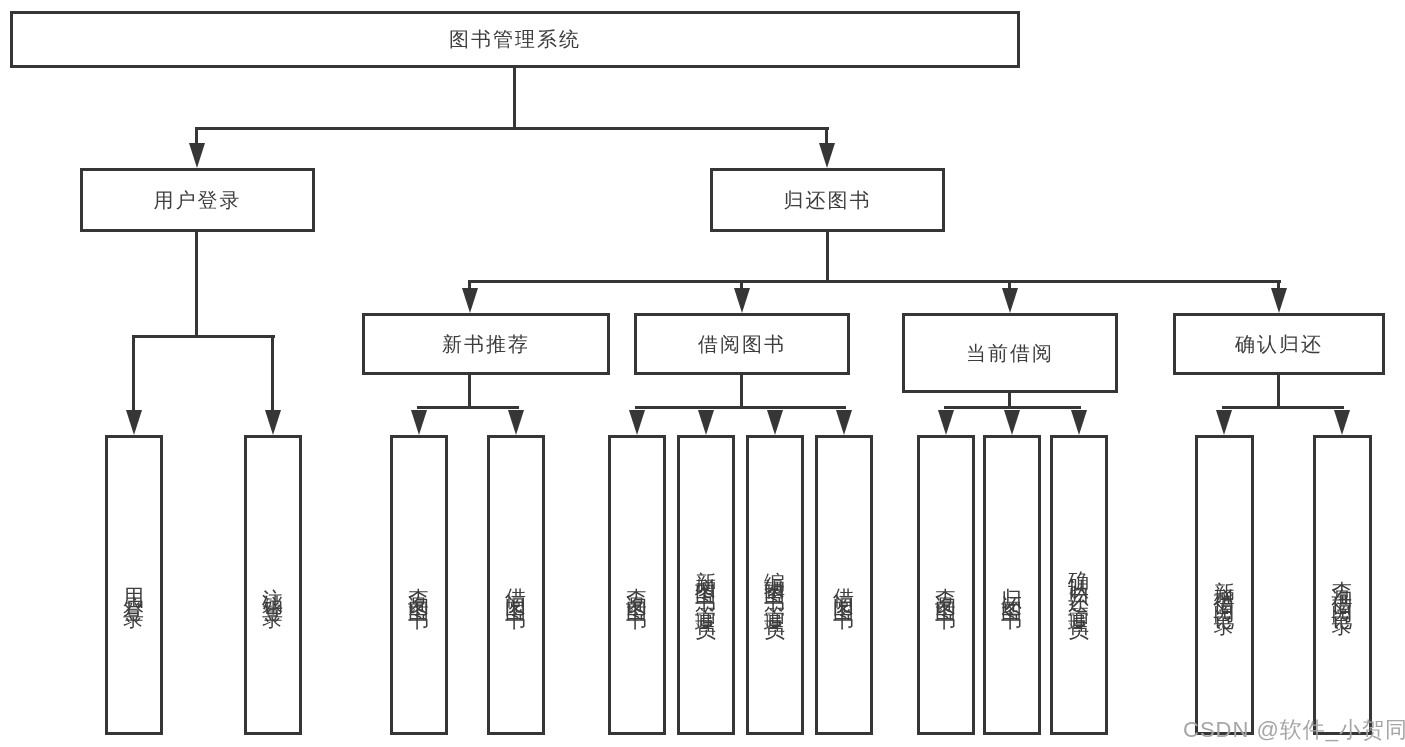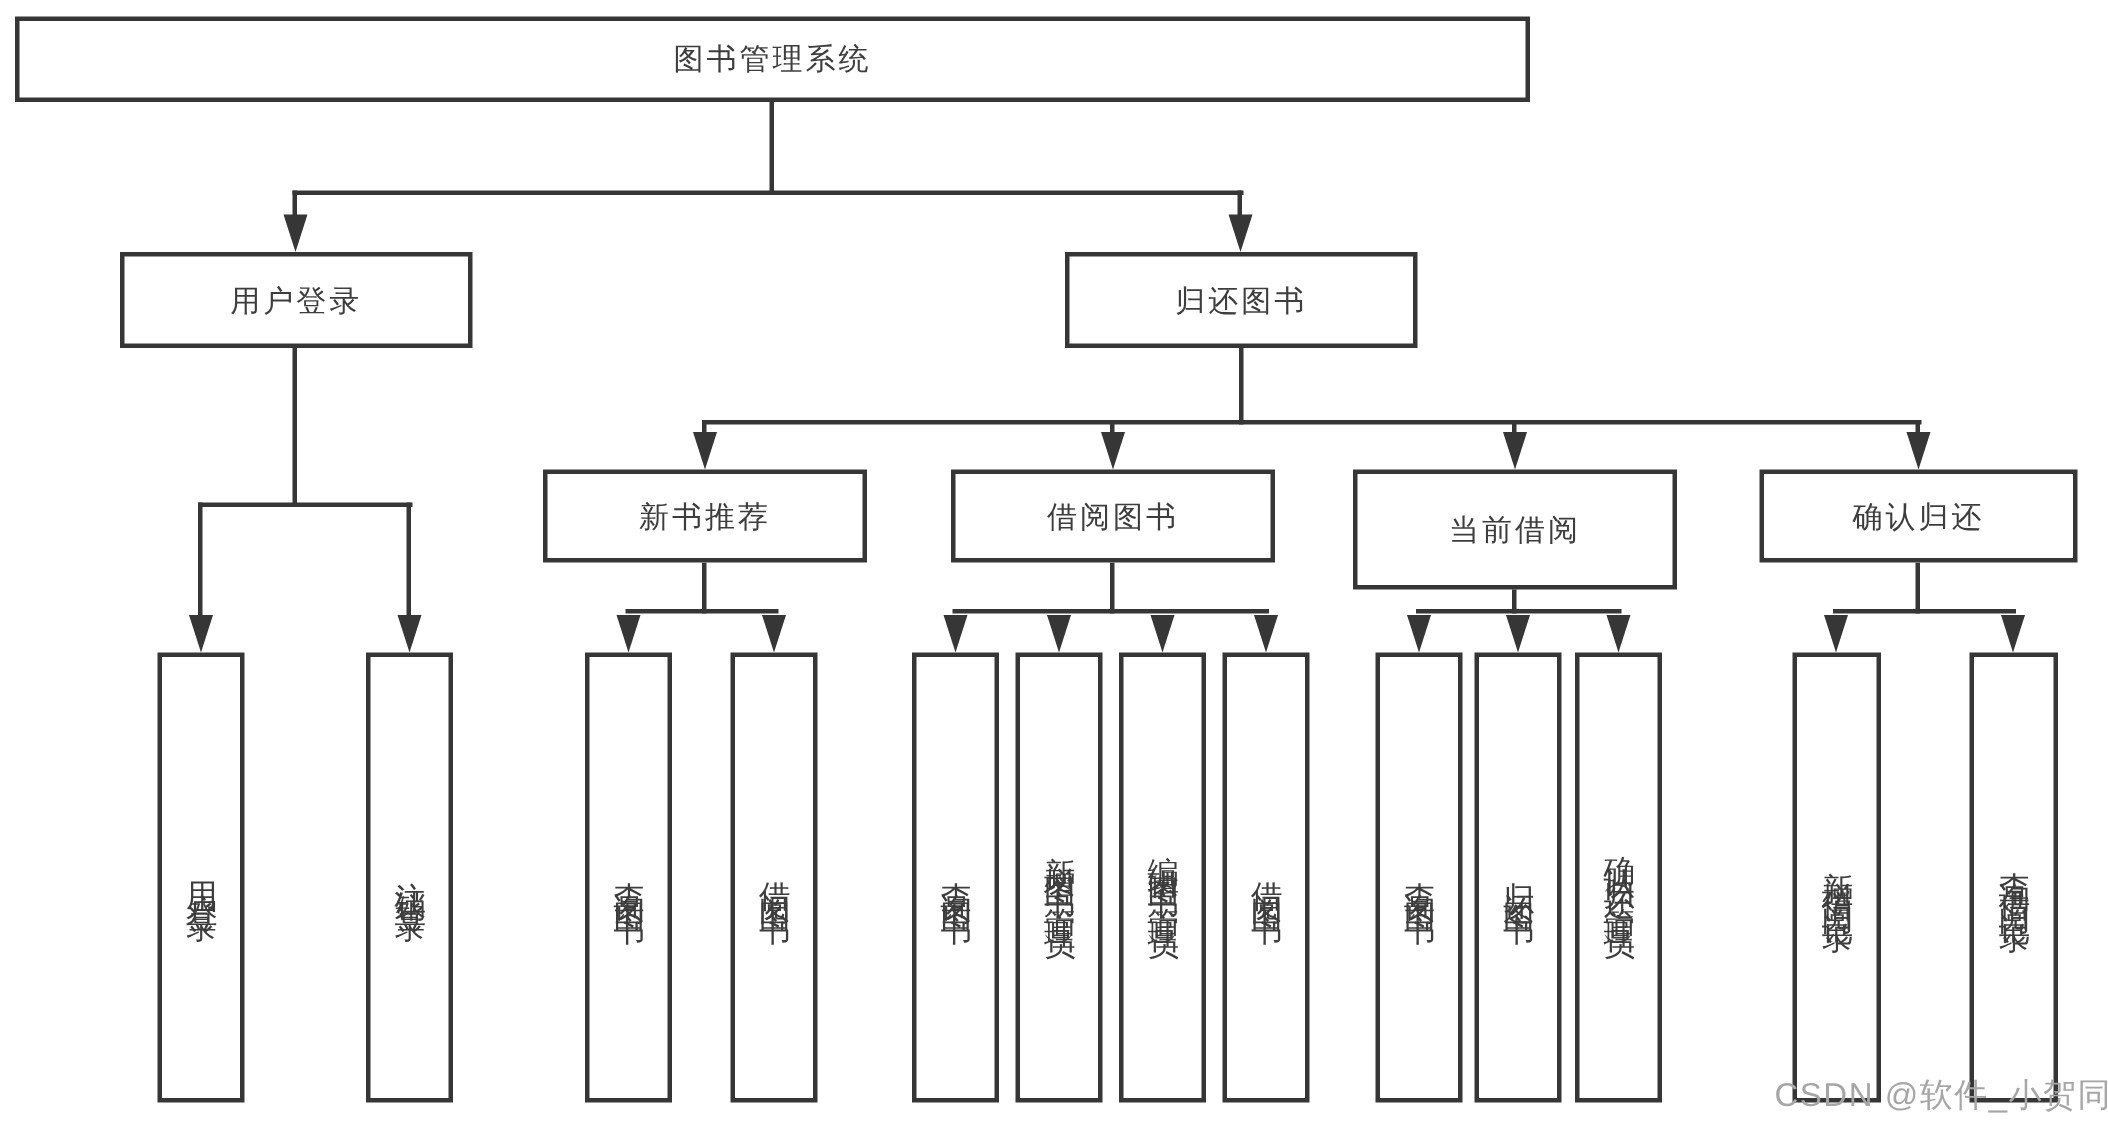--- a/index.html
+++ b/index.html
@@ -70,21 +70,21 @@
     <span>图书管理系统</span>
   </div>
 
   <div class="box" style="left:80px;top:168px;width:235px;height:64px">
     <span>用户登录</span>
   </div>
   <div class="box" style="left:710px;top:168px;width:235px;height:64px">
     <span>归还图书</span>
   </div>
 
-  <div class="box" style="left:362px;top:313px;width:216px;height:62px">
+  <div class="box" style="left:362px;top:313px;width:248px;height:62px">
     <span>新书推荐</span>
   </div>
   <div class="box" style="left:634px;top:313px;width:216px;height:62px">
     <span>借阅图书</span>
   </div>
   <div class="box" style="left:902px;top:313px;width:216px;height:80px">
     <span>当前借阅</span>
   </div>
   <div class="box" style="left:1173px;top:313px;width:212px;height:62px">
     <span>确认归还</span>

